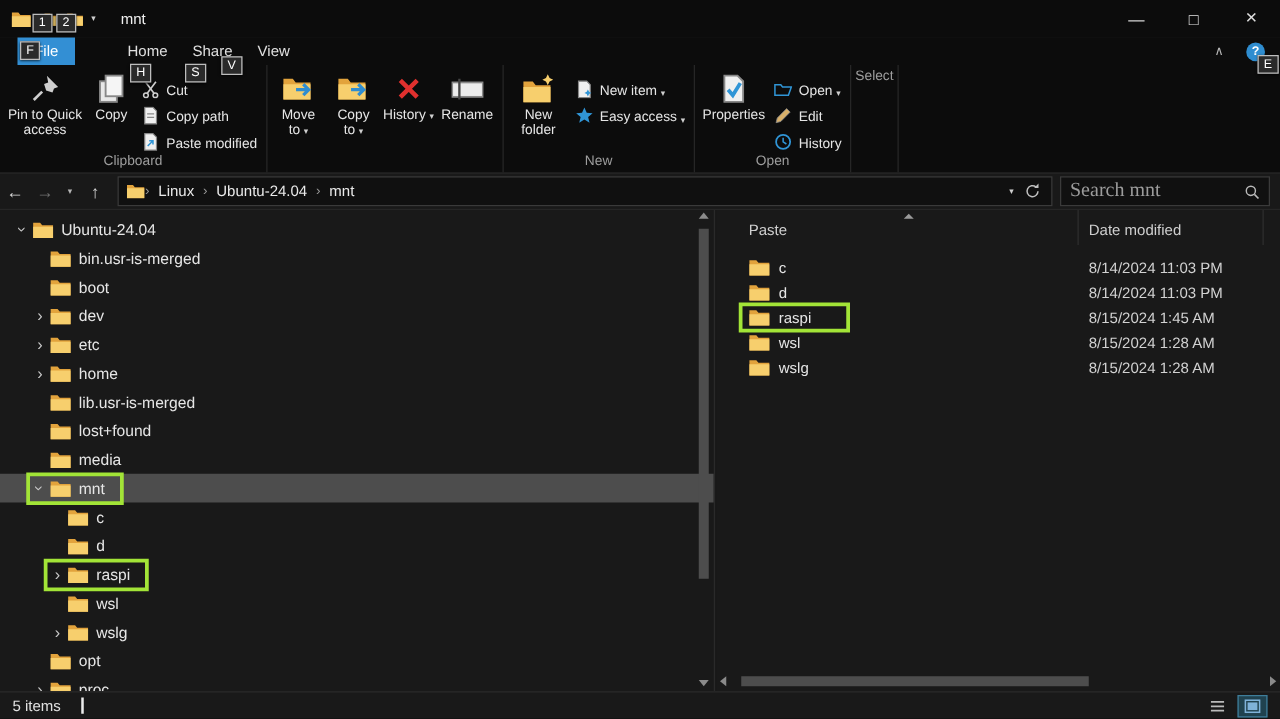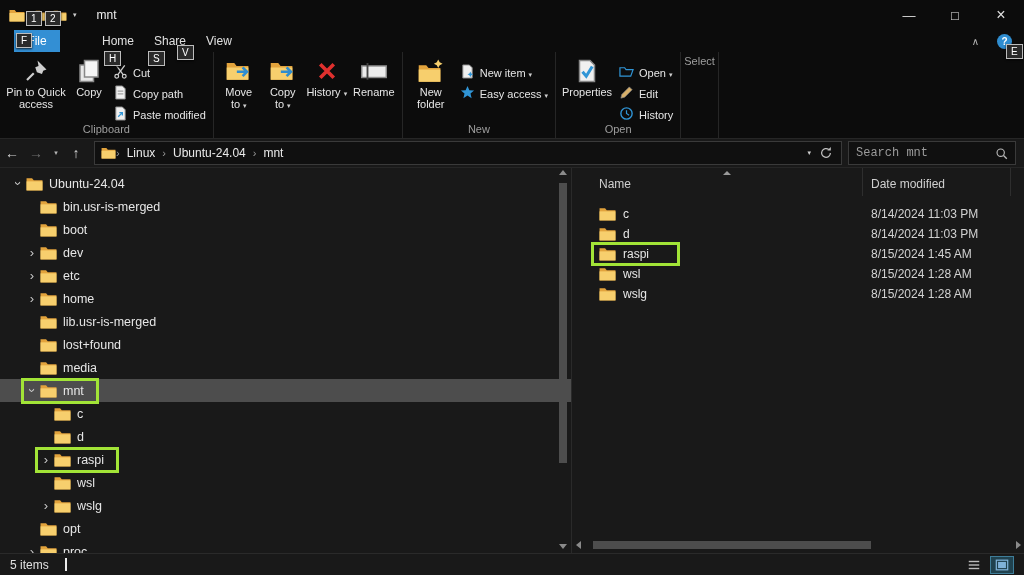--- a/index.html
+++ b/index.html
@@ -49,21 +49,21 @@
   .navbtn{width:24px;text-align:center;color:#d6d6d6;font-size:14px}
   .navbtn.disabled{color:#6e6e6e}
   .navbtn.small{font-size:7px;width:16px;color:#b5b5b5}
   .crumbbar{flex:1;height:24px;margin:0 6px;background:#101010;border:1px solid #3a3a3a;display:flex;align-items:center;padding:0 6px}
   .crumbbar .fi{width:15px;height:12px}
   .crumb{padding:0 7px;color:#eaeaea}
   .csep{color:#9a9a9a;font-size:11px}
   .crumbdd{margin-left:auto;font-size:7px;color:#cfcfcf;padding:0 8px}
   .refresh{width:14px;height:14px;margin-right:2px}
   .searchbox{width:168px;height:24px;background:#101010;border:1px solid #3a3a3a;display:flex;align-items:center;margin-right:8px;padding:0 7px}
-  .searchbox input{flex:1;min-width:0;background:transparent;border:none;outline:none;color:#0ea5e9;font-size:12px;font-family:Liberation Mono, monospace}
+  .searchbox input{flex:1;min-width:0;background:transparent;border:none;outline:none;color:#0ea5e9;font-size:16px;font-family:Liberation Serif, serif}
   .searchbox input::placeholder{color:#9c9c9c}
   .searchicon{width:13px;height:13px;flex:none}
 
   
   .treepane{position:absolute;left:0;top:168px;width:572px;bottom:22px;overflow:hidden;border-right:1px solid #2a2a2a;padding-top:4px;background:#191919}
   .trow{height:23px;display:flex;align-items:center;padding-left:10px;font-size:12.5px;white-space:nowrap}
   .trow.lvl1{padding-left:24px}
   .trow.lvl2{padding-left:38px}
   .trow.selected{background:#4d4d4d}
   .exp{width:16px;color:#c8c8c8;font-size:13px;text-align:center;flex:none}
@@ -553,21 +553,21 @@
     <span class="tri tri-up"></span>
     <div class="vtrack">
       <div class="vthumb"></div>
     </div>
     <span class="tri tri-down"></span>
   </div>
 
   <div class="listpane">
     <div class="lheader">
       <div class="lcol name">
-        <span>Name</span>
+        <span>Paste</span>
         <span class="sortup"></span>
       </div>
       <div class="lcol date">
         <span>Date modified</span>
       </div>
     </div>
     <div class="lrows">
       <div class="lrow">
         <div class="name">
             <svg class="tfi">

